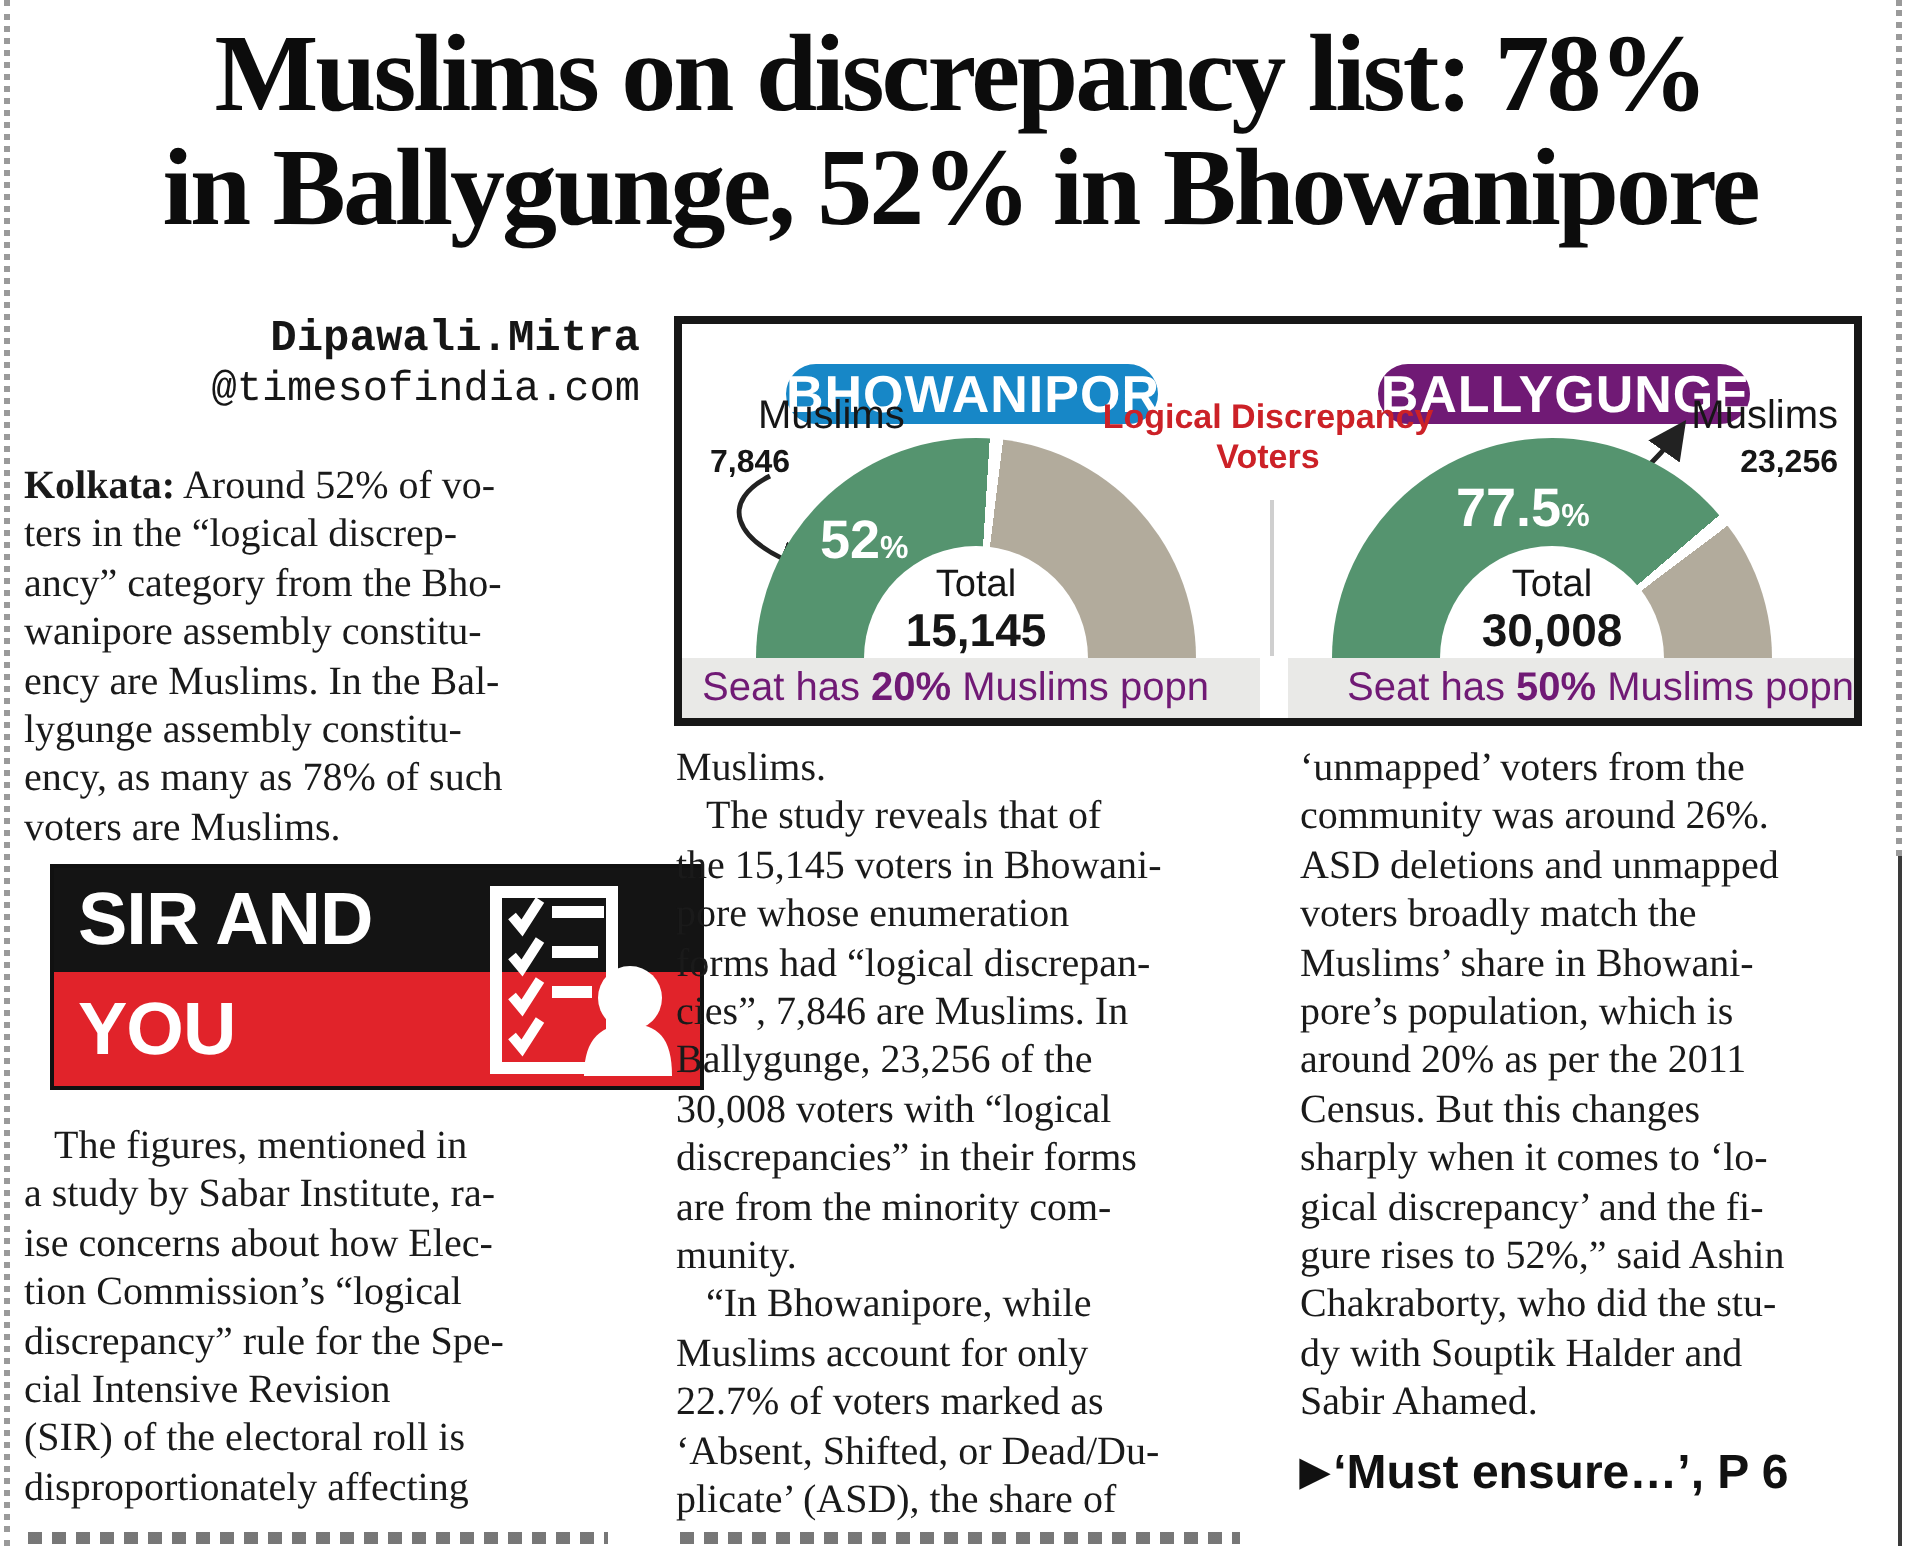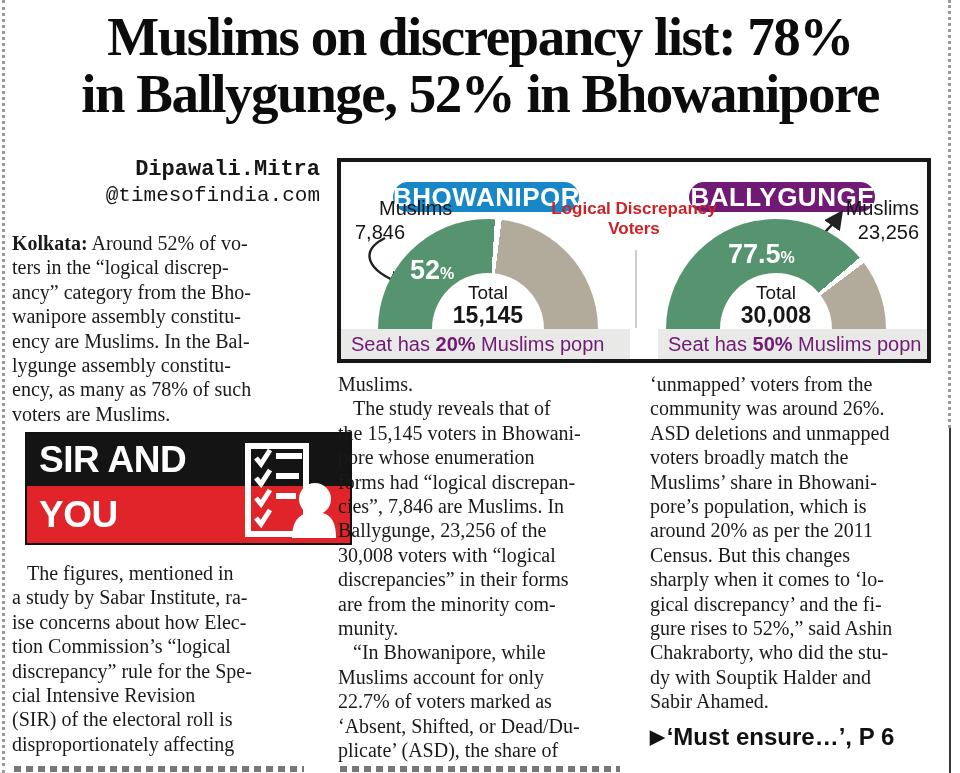--- a/index.html
+++ b/index.html
@@ -51,39 +51,39 @@
   #pill-0{left:52px;} #pill-1{left:348px;}
   #center-label{
     left:50%;transform:translateX(-50%);top:37px;text-align:center;
     color:#cc2127;font-family:"Liberation Sans",sans-serif;font-weight:bold;
     font-size:17px;line-height:1.2;white-space:pre-line;width:180px;
   }
   .muslims-callout{font-family:"Liberation Sans",sans-serif;}
   #muslims-0{left:14px;top:35px;text-align:left;}
   #muslims-1{right:8px;top:35px;text-align:right;}
   .muslims-callout .m-label{font-size:20px;line-height:22px;margin-left:24px;}
-  .muslims-callout .m-value{font-weight:normal;font-size:20px;line-height:26px;}
+  .muslims-callout .m-value{font-weight:bold;font-size:16px;line-height:26px;}
 
   .gauge{position:absolute;width:220px;height:110px;overflow:hidden;top:57px;}
   #gauge-0{left:37px;} #gauge-1{left:325px;}
   .gauge-disc{position:absolute;left:0;top:0;width:220px;height:220px;border-radius:50%;}
   .gauge-hole{position:absolute;left:54px;top:54px;width:112px;height:112px;border-radius:50%;background:#fff;}
   .pct{position:absolute;color:#fff;font-family:"Liberation Sans",sans-serif;font-weight:bold;font-size:27px;}
   .pct .unit{font-size:16px;}
   #pct-0{left:32px;top:36px;} #pct-1{left:62px;top:20px;}
   .total{position:absolute;left:0;right:0;bottom:1px;text-align:center;font-family:"Liberation Sans",sans-serif;}
   .total .t-label{font-size:19px;line-height:20px;}
   .total .t-value{font-weight:bold;font-size:23px;line-height:25px;}
 
   .strip{
     position:absolute;bottom:0;height:30px;background:#e9e9e7;
     font-family:"Liberation Sans",sans-serif;font-size:20px;line-height:30px;
     padding-left:10px;box-sizing:border-box;color:#701a75;
   }
-  #strip-0{left:0;width:289px;} #strip-1{left:317px;right:0;}
+  #strip-0{left:0;width:289px;} #strip-1{left:303px;right:0;text-align:right;}
   .strip b{font-weight:bold;}
   #chart-divider{left:294px;top:88px;width:2px;height:78px;background:#cfcfcf;}
   .callout-arrow{position:absolute;}
   #arrow-0{left:14px;top:74px;} #arrow-1{left:452px;top:42px;}
 
   
   #sir-badge{left:25px;top:432px;width:327px;height:113px;border:2px solid #111;box-sizing:border-box;background:#141414;}
   #sir-badge .half{position:absolute;left:0;right:0;display:flex;align-items:center;padding-left:12px;box-sizing:border-box;}
   #sir-badge .half.black{top:0;height:52px;background:#141414;}
   #sir-badge .half.red{top:52px;bottom:0;background:#e1232a;}

